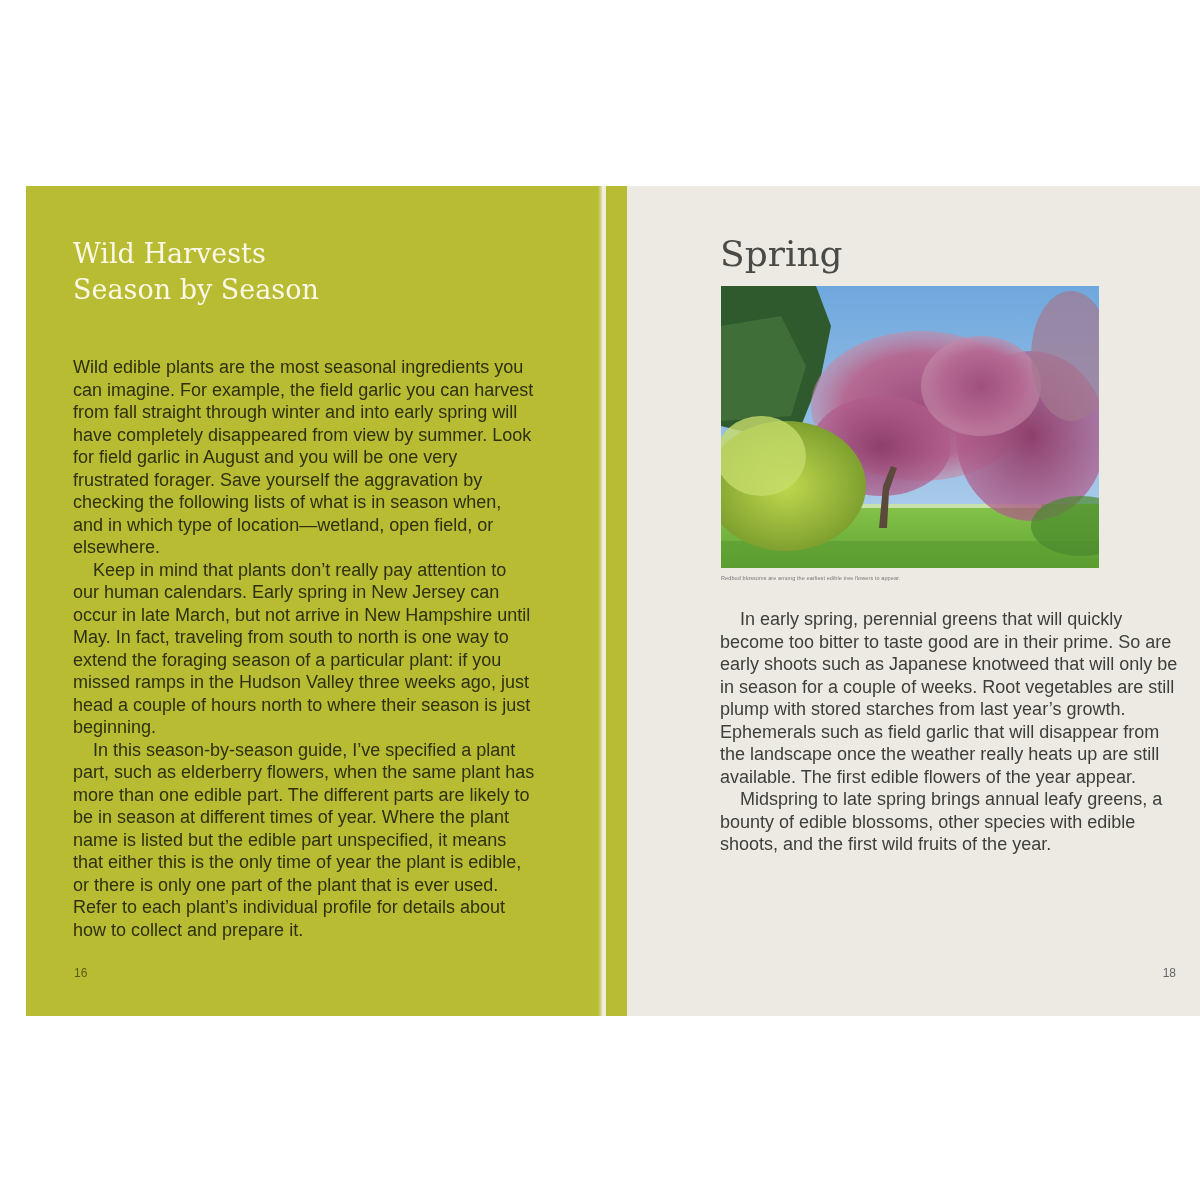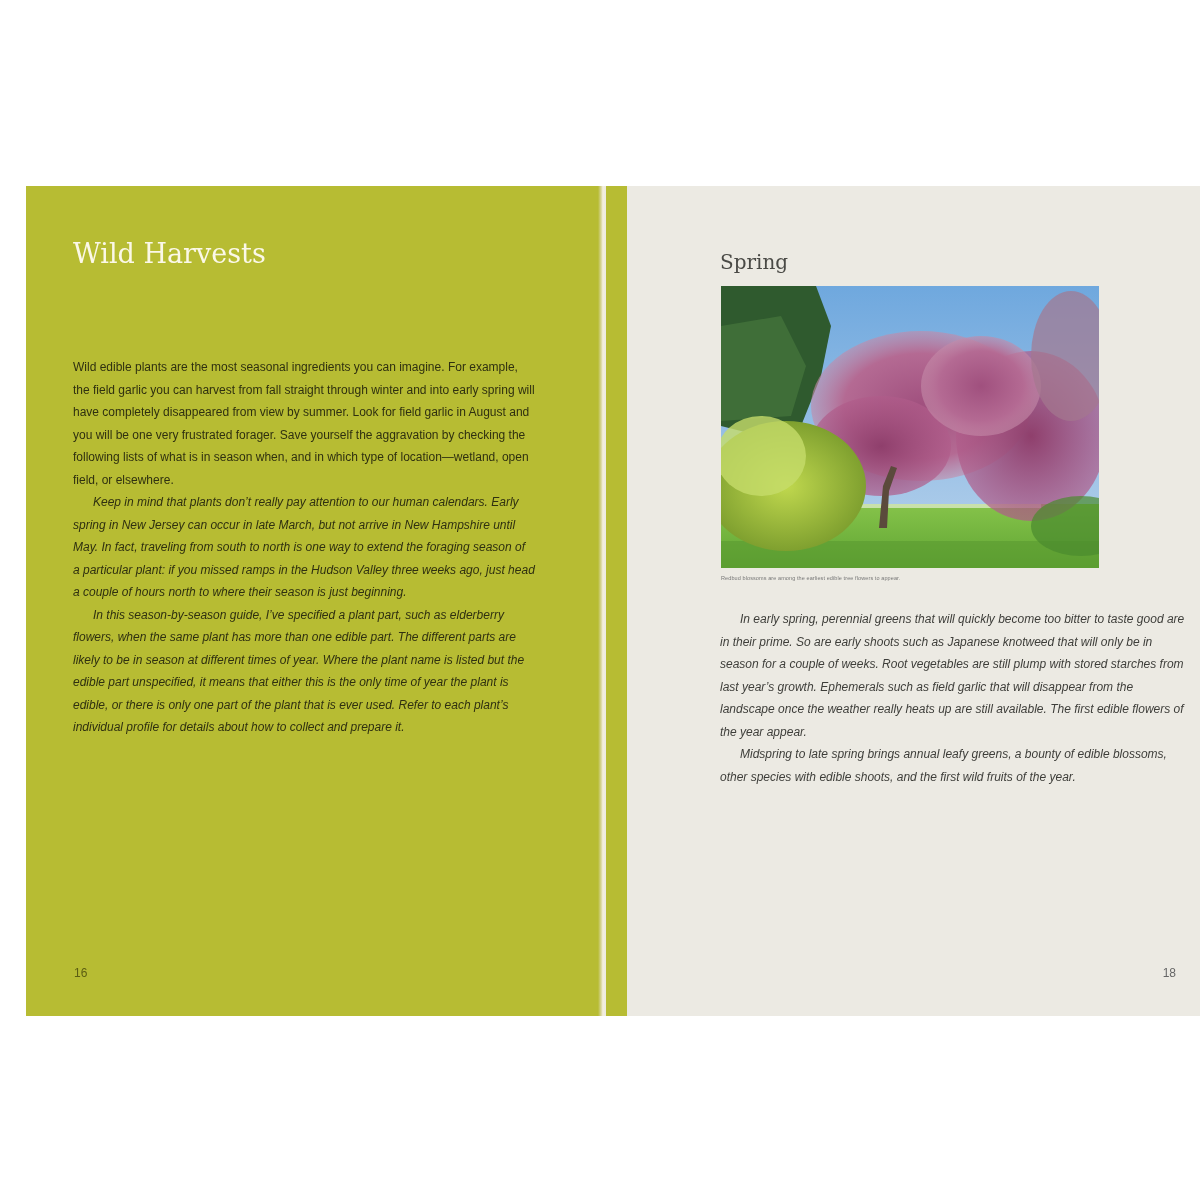--- a/index.html
+++ b/index.html
@@ -24,36 +24,36 @@
       background: linear-gradient(to right, #b7bc33 0%, #d9d6a0 40%, #f4efdc 60%, #eceae3 100%);
     }
     .left-title {
       position: absolute; left: 47px; top: 50px;
       font-family: "DejaVu Serif", serif; font-size: 27px; line-height: 36px;
       color: #fbf8e8; font-weight: normal; margin: 0;
     }
     .left-title span { display: block; }
     .body-text {
       font-family: "Liberation Sans", sans-serif;
-      font-size: 12px; line-height: 22.5px; margin: 0;
+      font-size: 18px; line-height: 22.5px; margin: 0;
     }
     .body-text p { margin: 0; }
-    .body-text p.indent { text-indent: 20px; font-style: italic; }
+    .body-text p.indent { text-indent: 20px; }
     .left-body {
       position: absolute; left: 47px; top: 170px; width: 462px;
       color: #2f3010;
     }
     .folio {
       position: absolute; top: 780px; font-size: 12px; color: #555;
     }
     .folio-left { left: 48px; color: #5c5e12; }
     .folio-right { right: 50px; color: #666; }
     .right-title {
-      position: absolute; left: 93px; top: 58px;
-      font-family: "DejaVu Serif", serif; font-size: 20px; line-height: 36px;
+      position: absolute; left: 93px; top: 50px;
+      font-family: "DejaVu Serif", serif; font-size: 36px; line-height: 36px;
       color: #4a4a46; margin: 0; font-weight: normal;
     }
     .photo {
       position: absolute; left: 94px; top: 100px; width: 378px; height: 282px;
       overflow: hidden; background: #8fbf55;
     }
     .photo svg { display: block; }
     .caption {
       position: absolute; left: 94px; top: 389px; font-size: 5.5px; color: #777;
       letter-spacing: 0.1px;
@@ -63,20 +63,21 @@
       color: #3e3e3a;
     }
   </style>
 </head>
 <body>
 
 <div class="spread">
   <div class="page-left">
     <h1 class="left-title">
       <span>Wild Harvests</span>
+      <span>Season by Season</span>
     </h1>
     <div class="body-text left-body">
       <p>Wild edible plants are the most seasonal ingredients you can imagine. For example, the field garlic you can harvest from fall straight through winter and into early spring will have completely disappeared from view by summer. Look for field garlic in August and you will be one very frustrated forager. Save yourself the aggravation by checking the following lists of what is in season when, and in which type of location—wetland, open field, or elsewhere.</p>
       <p class="indent">Keep in mind that plants don’t really pay attention to our human calendars. Early spring in New Jersey can occur in late March, but not arrive in New Hampshire until May. In fact, traveling from south to north is one way to extend the foraging season of a particular plant: if you missed ramps in the Hudson Valley three weeks ago, just head a couple of hours north to where their season is just beginning.</p>
       <p class="indent">In this season-by-season guide, I’ve specified a plant part, such as elderberry flowers, when the same plant has more than one edible part. The different parts are likely to be in season at different times of year. Where the plant name is listed but the edible part unspecified, it means that either this is the only time of year the plant is edible, or there is only one part of the plant that is ever used. Refer to each plant’s individual profile for details about how to collect and prepare it.</p>
     </div>
     <div class="folio folio-left">16</div>
   </div>
 
   <div class="page-right">

